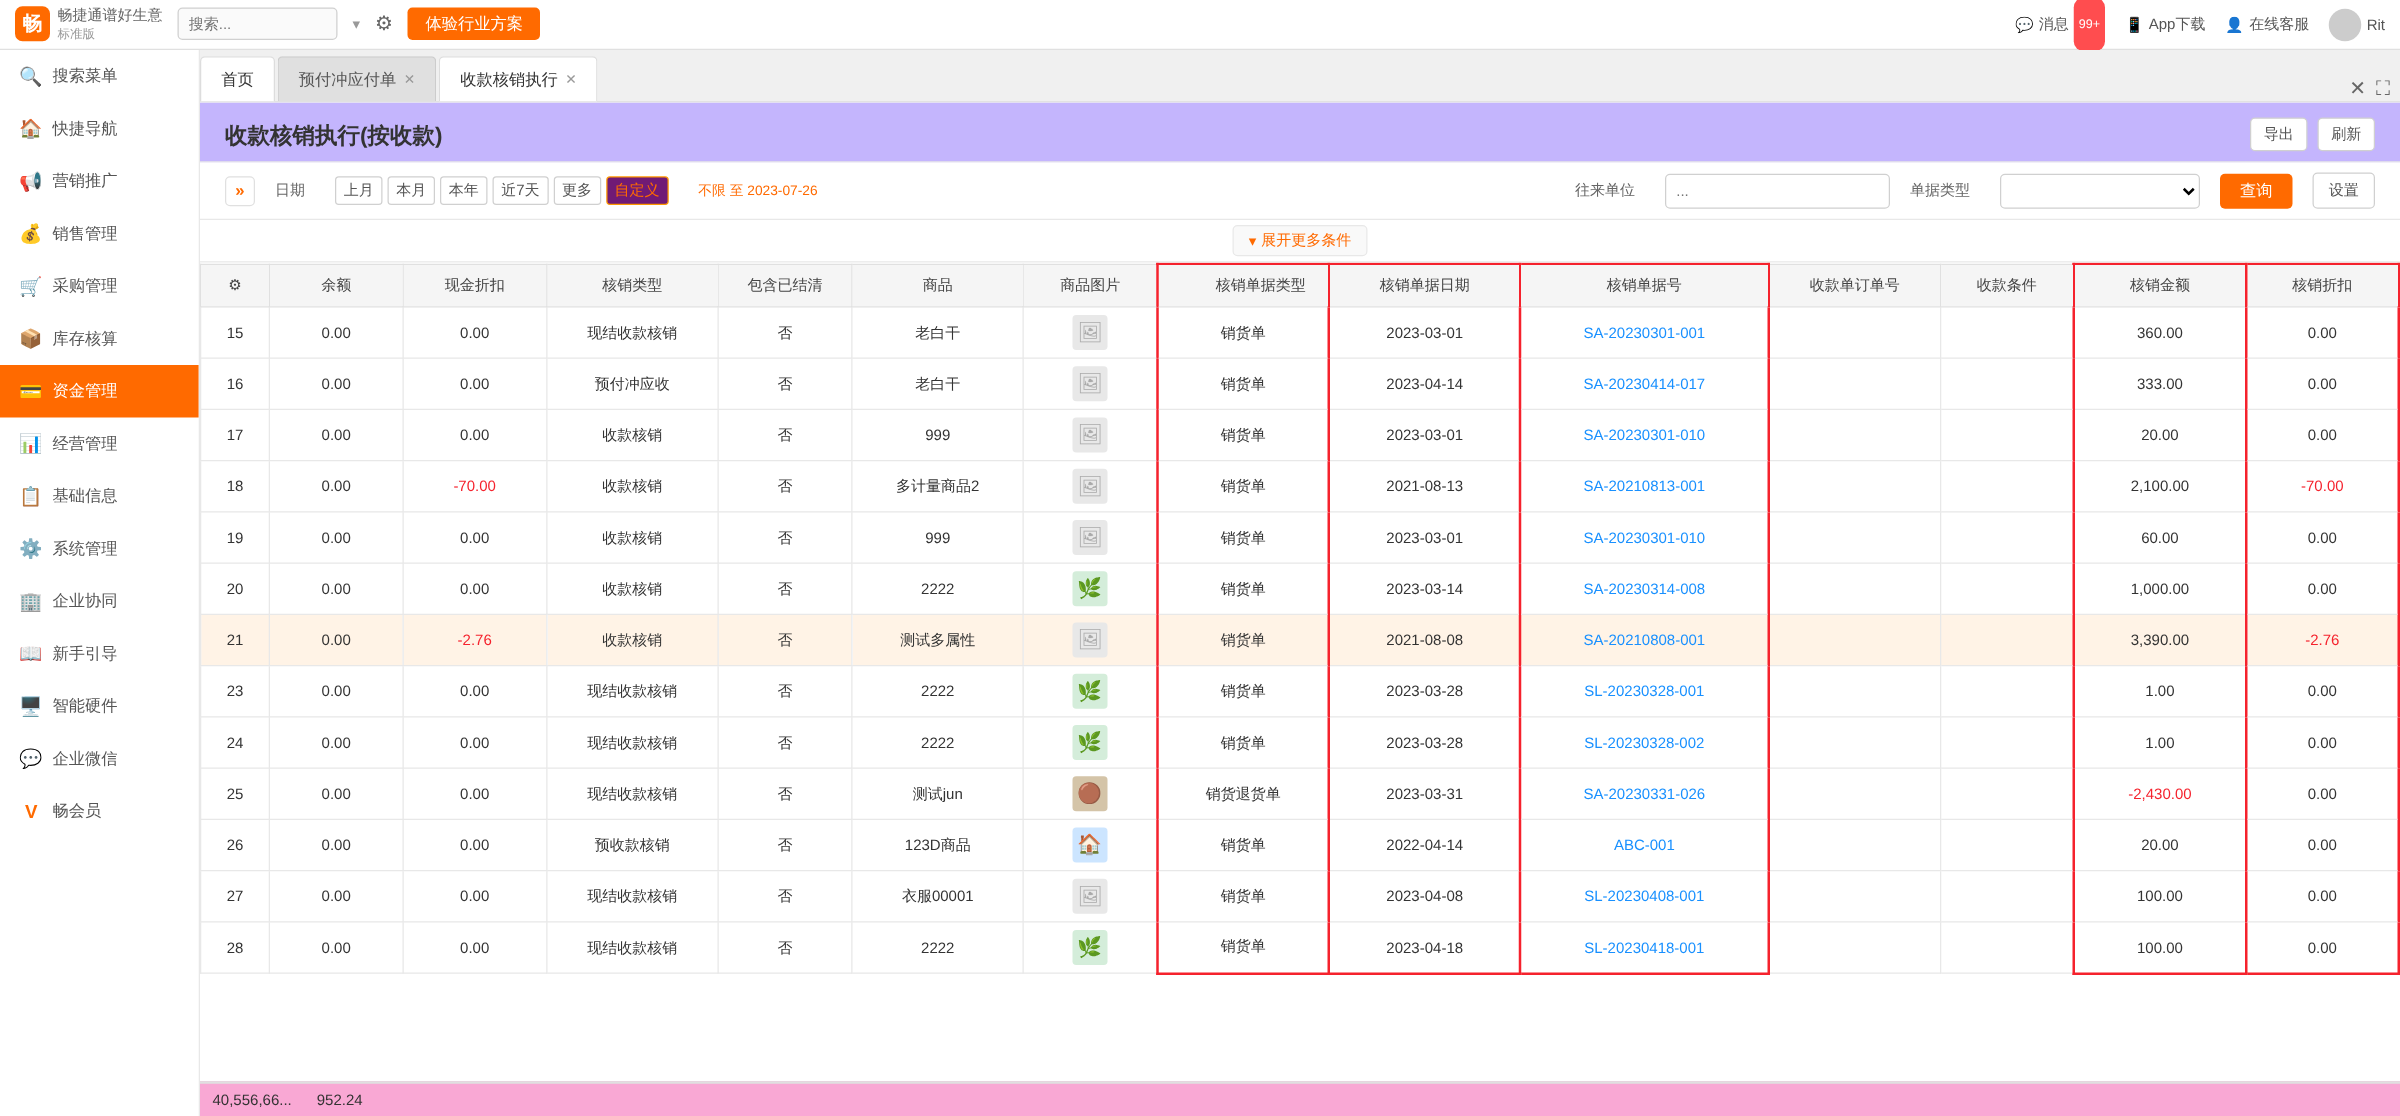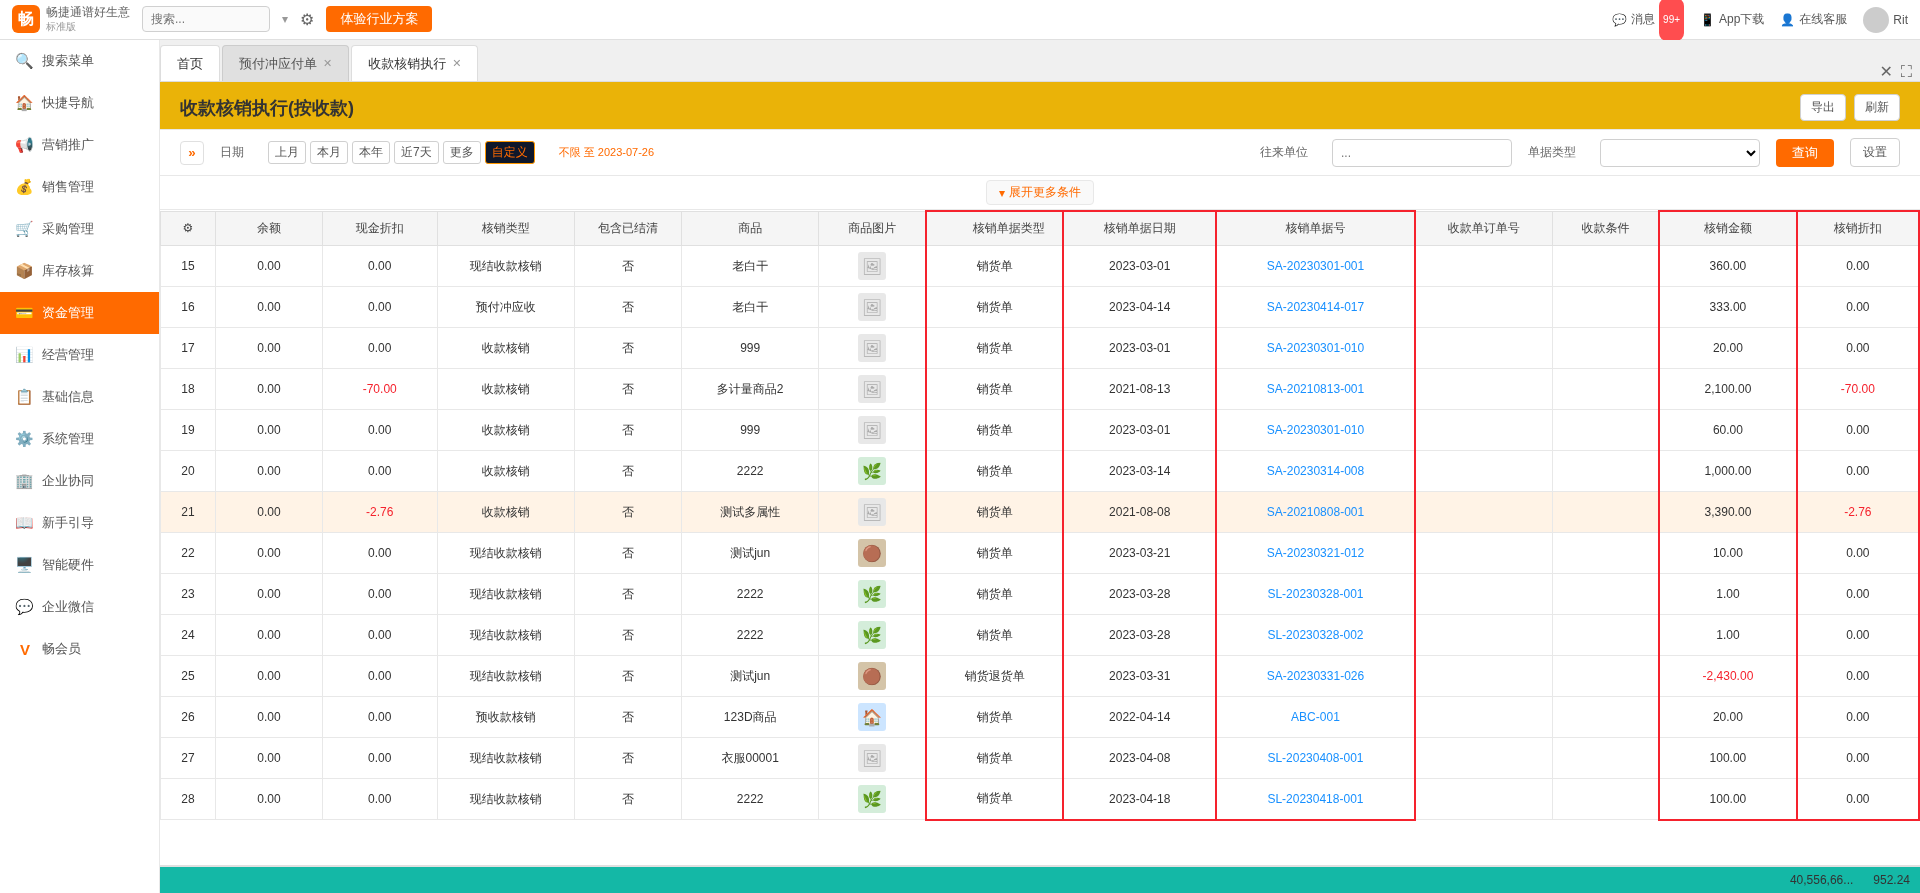--- a/index.html
+++ b/index.html
@@ -37,33 +37,33 @@
     .tab-bar { height: 42px; background: #f0f0f0; display: flex; align-items: flex-end; padding: 0 0 0 0; border-bottom: 1px solid #ddd; flex-shrink: 0; }
     .tab { display: flex; align-items: center; padding: 0 16px; height: 36px; background: #e0e0e0; border: 1px solid #ccc; border-bottom: none; cursor: pointer; font-size: 13px; color: #555; margin-right: 2px; border-radius: 4px 4px 0 0; gap: 6px; }
     .tab.home { background: #fff; border-color: #ddd; color: #333; }
     .tab.active { background: #fff; border-color: #ddd; color: #333; font-weight: 500; }
     .tab-close { font-size: 11px; color: #999; cursor: pointer; }
     .tab-bar-right { margin-left: auto; display: flex; align-items: center; padding-right: 8px; gap: 8px; }
     .tab-btn { font-size: 16px; color: #666; cursor: pointer; }
 
     
     .page-content { flex: 1; overflow: hidden; display: flex; flex-direction: column; background: #f5f5f5; padding: 0; }
-    .page-header { background: #eab308; padding: 12px 20px 8px; border-bottom: 1px solid #e8e8e8; display: flex; align-items: center; justify-content: space-between; flex-shrink: 0; }
+    .page-header { background: #c4b5fd; padding: 12px 20px 8px; border-bottom: 1px solid #e8e8e8; display: flex; align-items: center; justify-content: space-between; flex-shrink: 0; }
     .page-title { font-size: 18px; font-weight: bold; color: #333; }
     .page-header-actions { display: flex; gap: 8px; align-items: center; }
     .action-btn { display: flex; align-items: center; gap: 4px; padding: 4px 10px; border: 1px solid #d0d0d0; border-radius: 4px; background: #fff; cursor: pointer; font-size: 12px; color: #555; }
 
     
     .filter-bar { background: #fff; padding: 8px 20px; border-bottom: 1px solid #e8e8e8; display: flex; align-items: center; gap: 16px; flex-wrap: wrap; flex-shrink: 0; }
     .filter-row { display: flex; align-items: center; gap: 24px; flex: 1; }
     .expand-btn { background: #fff; border: 1px solid #e0e0e0; width: 24px; height: 24px; border-radius: 4px; cursor: pointer; display: flex; align-items: center; justify-content: center; color: #ff6a00; font-weight: bold; }
     .filter-label { color: #666; font-size: 12px; white-space: nowrap; }
     .filter-date-btns { display: flex; gap: 4px; align-items: flex-end; }
     .date-btn { padding: 2px 6px; border: 1px solid #d0d0d0; border-radius: 3px; font-size: 12px; cursor: pointer; color: #555; background: #fff; }
-    .date-btn.active { background: #0f172a; border-color: #ff9800; color: #ff6a00; }
+    .date-btn.active { background: #701a75; border-color: #ff9800; color: #ff6a00; }
     .filter-input { height: 28px; border: 1px solid #d0d0d0; border-radius: 4px; padding: 0 8px; font-size: 12px; min-width: 180px; }
     .filter-select { height: 28px; border: 1px solid #d0d0d0; border-radius: 4px; padding: 0 8px; font-size: 12px; min-width: 160px; background: #fff; }
     .query-btn { background: #ff6a00; color: #fff; border: none; padding: 5px 16px; border-radius: 4px; font-size: 13px; cursor: pointer; }
     .settings-btn { background: #fff; border: 1px solid #d0d0d0; padding: 5px 12px; border-radius: 4px; font-size: 12px; cursor: pointer; color: #555; }
     .expand-more { display: flex; align-items: center; justify-content: center; color: #ff6a00; font-size: 12px; cursor: pointer; gap: 4px; background: #f9f9f9; border: 1px solid #e8e8e8; border-radius: 4px; padding: 3px 12px; }
 
     
     .table-area { flex: 1; overflow: hidden; display: flex; flex-direction: column; padding: 0 0 0 0; }
     .expand-more-row { padding: 4px 20px; display: flex; justify-content: center; background: #fff; border-bottom: 1px solid #e8e8e8; flex-shrink: 0; }
     .table-container { flex: 1; overflow: auto; background: #fff; margin: 0; }
@@ -72,21 +72,21 @@
     thead th { background: #f5f5f5; border: 1px solid #e0e0e0; padding: 8px 6px; text-align: center; font-weight: 500; color: #444; white-space: nowrap; position: sticky; top: 0; z-index: 1; }
     tbody td { border: 1px solid #e8e8e8; padding: 6px 6px; text-align: center; color: #333; white-space: nowrap; overflow: hidden; text-overflow: ellipsis; }
     tbody tr.highlighted { background: #fff3e6; }
     .link-text { color: #1890ff; cursor: pointer; text-decoration: none; }
     .red-text { color: #f5222d; }
     .img-placeholder { width: 28px; height: 28px; background: #e8e8e8; border-radius: 3px; display: inline-flex; align-items: center; justify-content: center; color: #aaa; font-size: 16px; }
     .img-placeholder.green { background: #d4edda; }
     .img-placeholder.brown { background: #d4c4a8; }
 
     
-    .table-footer { background: #14b8a6; border-top: 2px solid #e0e0e0; padding: 6px 10px; display: flex; justify-content: flex-end; gap: 20px; font-size: 12px; color: #333; font-weight: 500; flex-shrink: 0; }
+    .table-footer { background: #f9a8d4; border-top: 2px solid #e0e0e0; padding: 6px 10px; display: flex; gap: 20px; font-size: 12px; color: #333; font-weight: 500; flex-shrink: 0; }
 
     
     .table-container::-webkit-scrollbar { width: 6px; height: 6px; }
     .table-container::-webkit-scrollbar-track { background: #f1f1f1; }
     .table-container::-webkit-scrollbar-thumb { background: #ccc; border-radius: 3px; }
 
     .filter-date-sub { color: #ff6a00; font-size: 11px; display: flex; gap: 4px; align-items: center; }
   </style>
 </head>
 <body>
@@ -386,36 +386,20 @@
       <td><div class="img-placeholder" title="img">🖼</div></td>
       <td style="border-left:2px solid #f5222d;border-right:2px solid #f5222d;">销货单</td>
       <td style="border-left:2px solid #f5222d;border-right:2px solid #f5222d;">2021-08-08</td>
       <td style="border-left:2px solid #f5222d;border-right:2px solid #f5222d;"><a class="link-text">SA-20210808-001</a></td>
       <td></td>
       <td></td>
       <td class="" style="border-left:2px solid #f5222d;border-right:2px solid #f5222d;">3,390.00</td>
       <td class="red-text" style="border-left:2px solid #f5222d;border-right:2px solid #f5222d;">-2.76</td>
     </tr>
                 <tr>
-      <td>22</td>
-      <td>0.00</td>
-      <td class="">0.00</td>
-      <td>现结收款核销</td>
-      <td>否</td>
-      <td>测试jun</td>
-      <td><div class="img-placeholder brown" title="img">🟤</div></td>
-      <td style="border-left:2px solid #f5222d;border-right:2px solid #f5222d;">销货单</td>
-      <td style="border-left:2px solid #f5222d;border-right:2px solid #f5222d;">2023-03-21</td>
-      <td style="border-left:2px solid #f5222d;border-right:2px solid #f5222d;"><a class="link-text">SA-20230321-012</a></td>
-      <td></td>
-      <td></td>
-      <td class="" style="border-left:2px solid #f5222d;border-right:2px solid #f5222d;">10.00</td>
-      <td class="" style="border-left:2px solid #f5222d;border-right:2px solid #f5222d;">0.00</td>
-    </tr>
-                <tr>
       <td>23</td>
       <td>0.00</td>
       <td class="">0.00</td>
       <td>现结收款核销</td>
       <td>否</td>
       <td>2222</td>
       <td><div class="img-placeholder green" title="img">🌿</div></td>
       <td style="border-left:2px solid #f5222d;border-right:2px solid #f5222d;">销货单</td>
       <td style="border-left:2px solid #f5222d;border-right:2px solid #f5222d;">2023-03-28</td>
       <td style="border-left:2px solid #f5222d;border-right:2px solid #f5222d;"><a class="link-text">SL-20230328-001</a></td>

